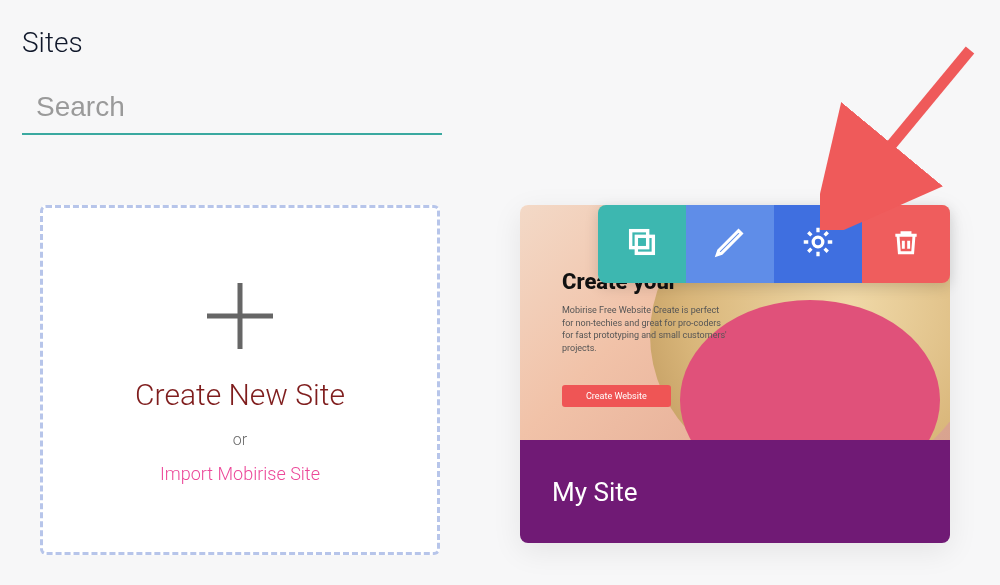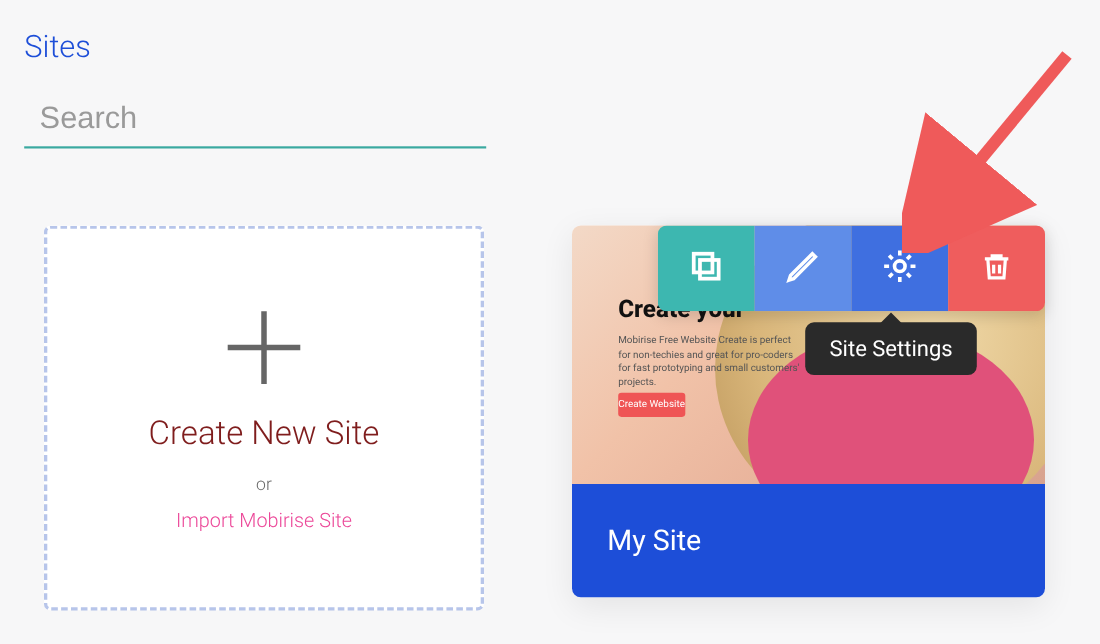--- a/index.html
+++ b/index.html
@@ -7,21 +7,21 @@
       font-family: -apple-system, BlinkMacSystemFont, "Segoe UI", Roboto, Helvetica, Arial, sans-serif;
       background: #f7f7f8;
       width: 1000px;
       height: 585px;
       overflow: hidden;
       position: relative;
     }
     .page-title {
       font-size: 28px;
       font-weight: 300;
-      color: #1d4ed8;
+      color: #0f172a;
       padding: 26px 0 0 22px;
     }
     .search-wrap {
       margin: 28px 0 0 22px;
       width: 420px;
     }
     .search-input {
       width: 100%;
       border: none;
       border-bottom: 2px solid #3aa9a0;
@@ -110,26 +110,26 @@
       left: 42px; top: 64px;
       color: #111;
     }
     .thumb-h1 { font-size: 22px; font-weight: 800; line-height: 1.15; }
     .thumb-p { font-size: 9px; color: #555; margin-top: 10px; max-width: 170px; line-height: 1.4; }
     .thumb-btn {
       display: inline-block;
       background: #ef5555;
       color: #fff;
       font-size: 9px;
-      padding: 6px 0;
+      padding: 6px 24px;
       border-radius: 3px;
-      margin-top: 2px;
+      margin-top: 30px;
     }
     .site-label {
-      background: #1d4ed8;
+      background: #701a75;
       height: 103px;
       border-radius: 0 0 8px 8px;
       display: flex;
       align-items: center;
       padding-left: 32px;
     }
     .site-name {
       color: #fff;
       font-size: 26px;
       font-weight: 400;
@@ -253,21 +253,20 @@
       </div>
       <div class="tool-btn tool-del">
         <span class="tool-icon">
           <svg width="32" height="32" viewBox="0 0 24 24" fill="none" stroke="#fff" stroke-width="2.2">
               <path d="M4 7h16M9 7V5h6v2M6 7l1 13h10l1-13M10 11v6M14 11v6"></path>
             </svg>
         </span>
       </div>
     </div>
 
-    <div class="tooltip">Site Settings</div>
   </div>
 </div>
 
 <svg class="arrow" width="180" height="190">
   <defs>
     <marker id="ah" markerWidth="12" markerHeight="12" refX="6" refY="6" orient="auto">
       <path d="M0,0 L12,6 L0,12 Z" fill="#ef5a5a"></path>
     </marker>
   </defs>
   <line x1="150" y1="10" x2="30" y2="155" stroke="#ef5a5a" stroke-width="11" marker-end="url(#ah)"></line>

